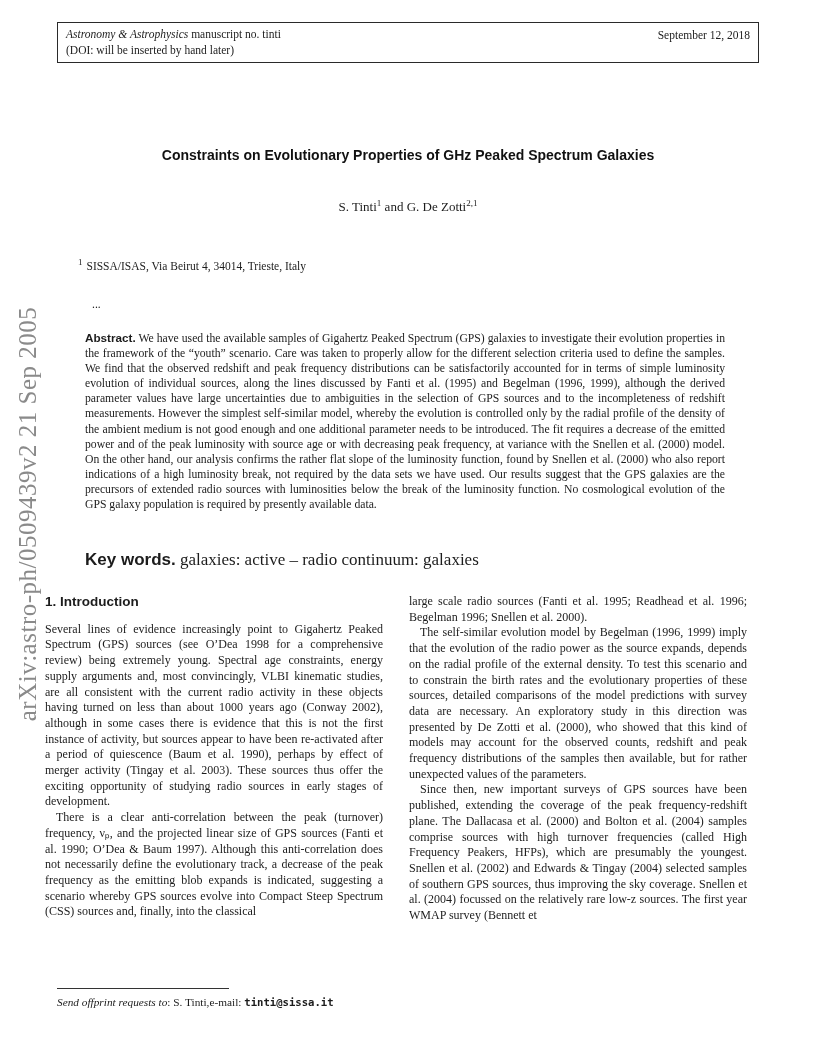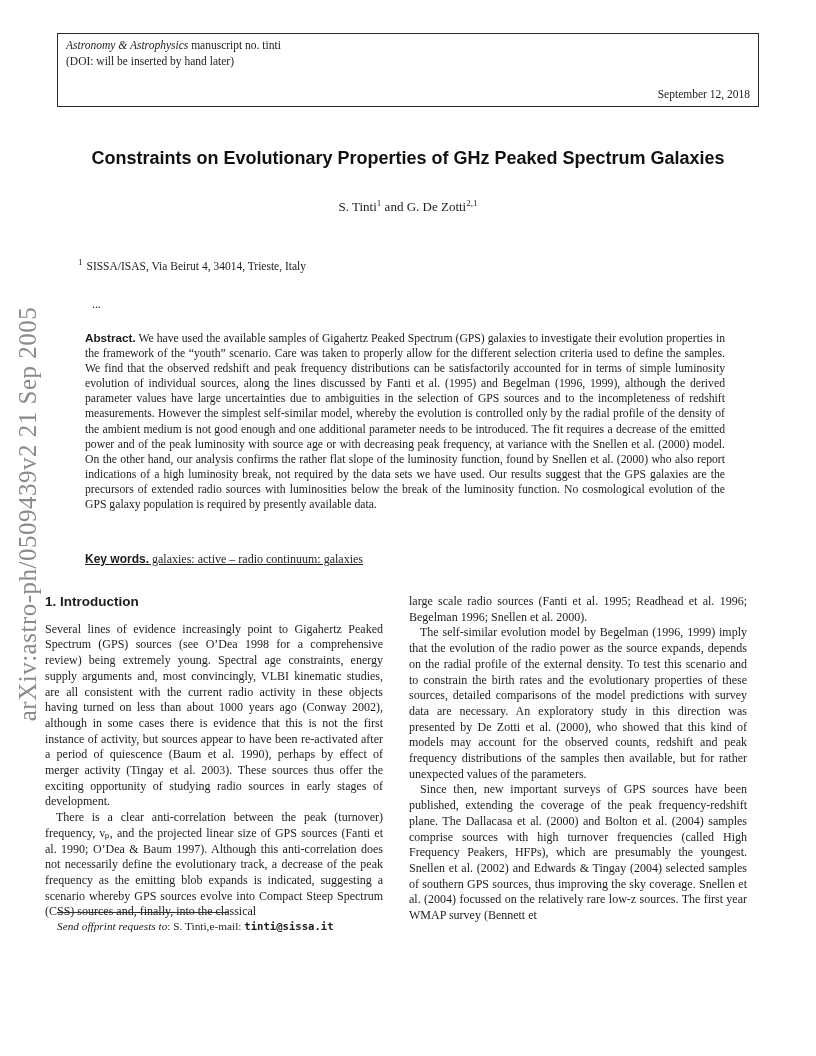--- a/index.html
+++ b/index.html
@@ -9,35 +9,35 @@
   }
   
   .watermark{
     position:absolute;left:-221px;top:499px;width:500px;height:30px;
     transform:rotate(-90deg);
     text-align:center;color:#8a8a8a;font-size:25px;letter-spacing:0.5px;
     font-family:"Liberation Serif", serif;white-space:nowrap;
   }
   
   .header-box{
-    position:absolute;left:57px;top:33px;width:702px;box-sizing:border-box;
+    position:absolute;left:57px;top:22px;width:702px;box-sizing:border-box;
     border:1px solid #2a2a2a;padding:3px 8px 4px 8px;
     display:flex;justify-content:space-between;align-items:flex-start;
     font-size:11.5px;line-height:1.4;
   }
   .header-left i{font-style:italic;}
-  .header-date{white-space:nowrap;padding-top:1px;margin-top:48px;}
+  .header-date{white-space:nowrap;padding-top:1px;}
   
   .title-wrap{
     position:absolute;left:57px;top:146px;width:702px;text-align:center;
   }
   .title-wrap .title{
     display:inline-block;max-width:655px;
     font-family:"Liberation Sans", sans-serif;font-weight:bold;
-    font-size:18px;line-height:1.35;color:#111;
+    font-size:14px;line-height:1.35;color:#111;
   }
   .authors{
     position:absolute;left:57px;top:199px;width:702px;text-align:center;
     font-size:13px;
   }
   sup{font-size:9px;vertical-align:super;line-height:0;}
   
   .affiliations{
     position:absolute;left:78px;top:258px;width:660px;
     font-size:11.5px;line-height:1.5;
@@ -46,37 +46,37 @@
   .affiliations .aff-text{padding-left:4px;font-family:Liberation Serif, serif;}
   .dots{position:absolute;left:92px;top:298px;font-size:11.5px;}
   
   .abstract{
     position:absolute;left:85px;top:330px;width:640px;
     font-size:11.7px;line-height:15.1px;text-align:justify;
   }
   .bold-sans{font-family:"Liberation Sans", sans-serif;font-weight:bold;}
   .keywords{
     position:absolute;left:85px;top:552px;width:640px;
-    font-size:12px;line-height:15.1px;text-decoration:underline;
+    font-size:17px;line-height:15.1px;
   }
   
   .columns{
     position:absolute;left:45px;top:594px;width:702px;
     display:flex;gap:26px;
   }
   .col{width:338px;font-size:12px;line-height:15.7px;text-align:justify;}
   .section-heading{
     font-family:"Liberation Sans", sans-serif;font-weight:bold;
     font-size:13.5px;margin:0 0 12px 0;text-align:left;
   }
   .col p{margin:0;}
   .col p.indent{text-indent:11px;}
   
   .footnote{
-    position:absolute;left:57px;top:912px;width:338px;
+    position:absolute;left:57px;top:988px;width:338px;
     font-size:11.3px;line-height:1.35;
   }
   .footnote-rule{width:172px;border-top:1px solid #333;margin-bottom:6px;}
   .footnote i{font-style:italic;}
   .mono{font-family:"DejaVu Sans Mono", monospace;font-size:10.6px;font-weight:bold;}
 </style>
 </head>
 <body>
 
 <div class="watermark">arXiv:astro-ph/0509439v2  21 Sep 2005</div>

